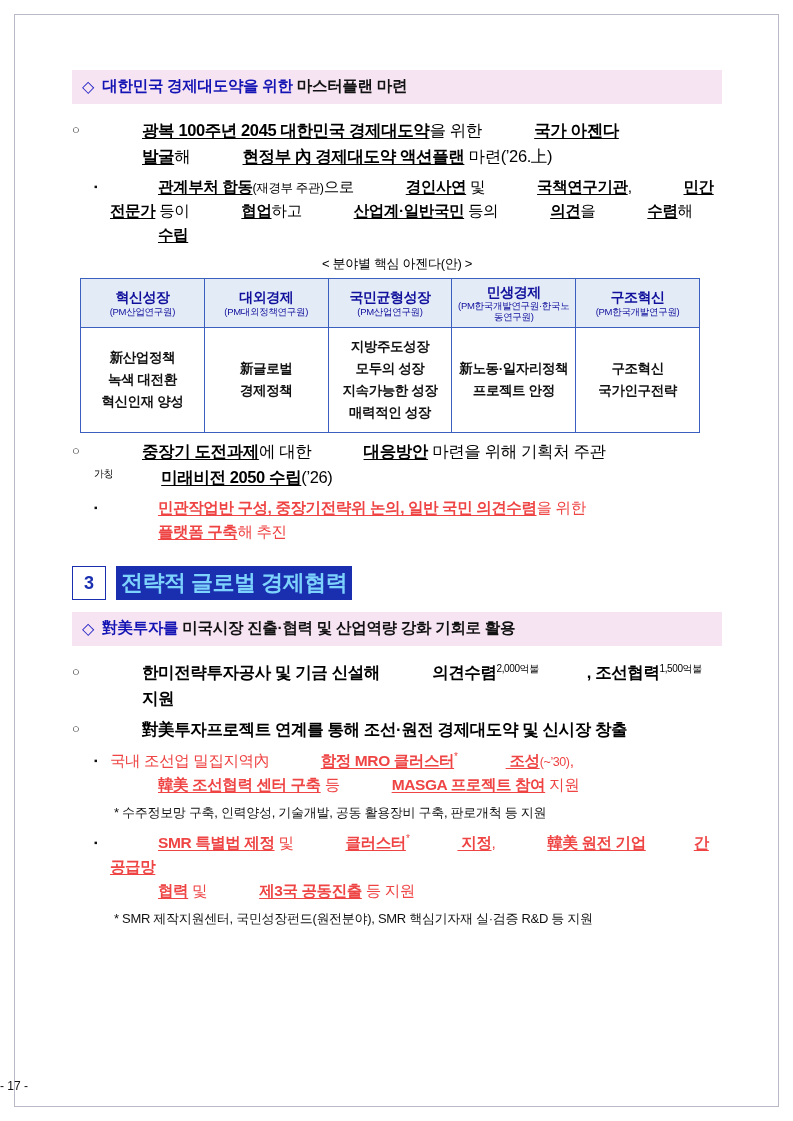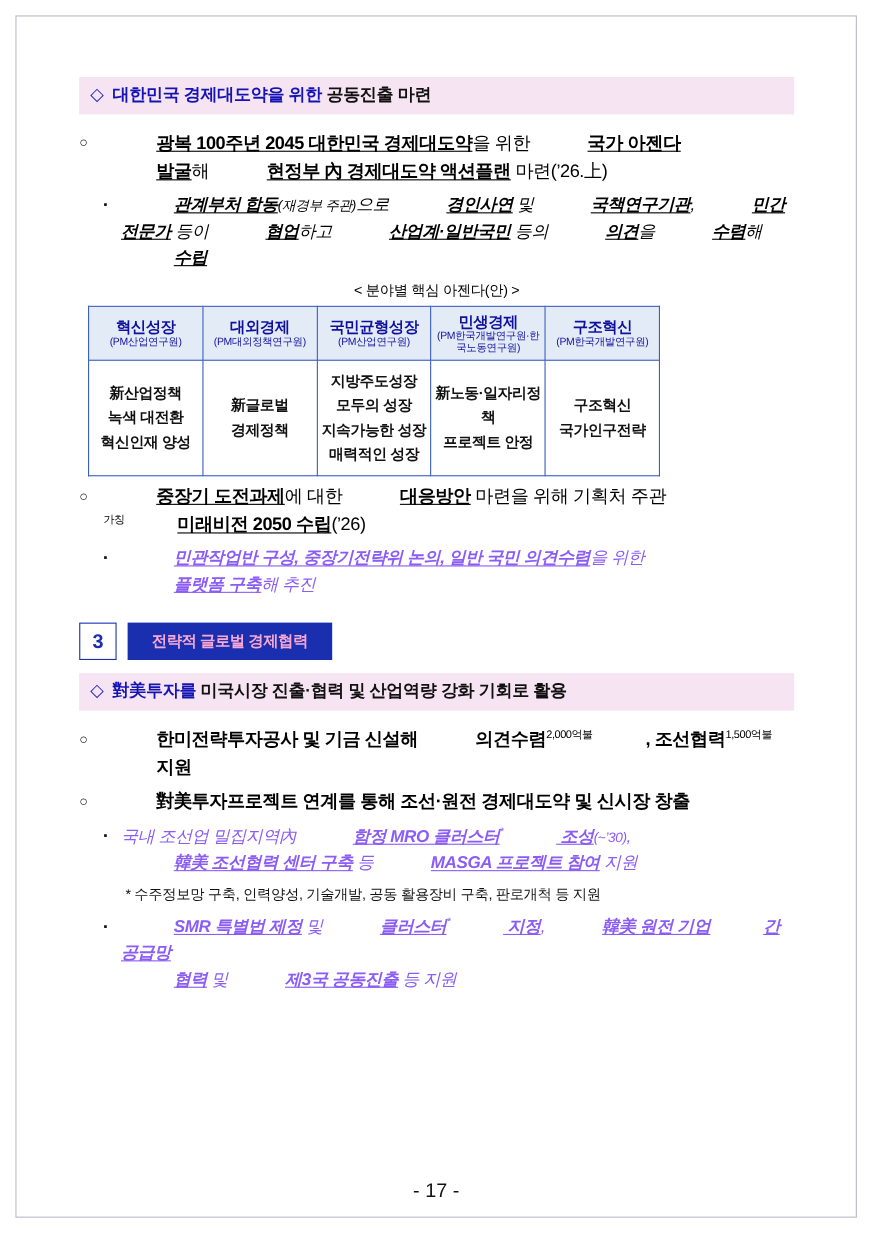--- a/index.html
+++ b/index.html
@@ -85,46 +85,46 @@
     line-height: 1.55;
     letter-spacing: -0.4px;
   }
   .lv2 > .mk {
     flex: 0 0 auto;
     width: 16px;
     font-size: 10px;
     padding-top: 4px;
     color: #111;
   }
-  .lv2 > .tx { flex: 1 1 auto; font-style: italic; }
+  .lv2 > .tx { flex: 1 1 auto; }
 
   .lv3 {
     padding-left: 42px;
     font-size: 13px;
     line-height: 1.5;
     margin: 2px 0 8px 0;
     color: #111;
     letter-spacing: -0.3px;
   }
 
   b, .b { font-weight: bold; margin-left: 48px; }
   .u { text-decoration: underline; text-underline-offset: 2px; }
-  .blue { color: #8b5cf6; }
+  .blue { color: #ef4444; }
   .sm2 { font-size: 12.5px; }
   .sup { font-size: 10px; vertical-align: super; }
 
   
   .tbl-cap {
     text-align: center;
     font-size: 13px;
     margin: 8px 0 5px 0;
     letter-spacing: -0.3px;
   }
   .agenda {
-    width: 520px;
+    width: 620px;
     margin: 0 0 6px 8px;
     border-collapse: collapse;
     table-layout: fixed;
   }
   .agenda td {
     border: 1px solid #3a5fbf;
     text-align: center;
     vertical-align: middle;
     padding: 4px 2px;
   }
@@ -177,50 +177,50 @@
     font-size: 18px;
     font-weight: bold;
     display: flex;
     align-items: center;
     justify-content: center;
     box-sizing: border-box;
   }
   .chapter .ttl {
     margin-left: 10px;
     background: #1a2fb0;
-    color: #f9a8d4;
-    font-size: 14px;
-    font-weight: bold;
-    padding: 0 22px;
+    color: #7dd3fc;
+    font-size: 22px;
+    font-weight: bold;
+    padding: 0 5px;
     display: flex;
     align-items: center;
     letter-spacing: -0.5px;
   }
 
   .footer {
     position: absolute;
     left: 0;
     right: 0;
     bottom: 28px;
-    text-align: center;
-    font-size: 18px;
+    text-align: left;
+    font-size: 12px;
     color: #111;
   }
 </style>
 </head>
 <body>
 
 <div class="page">
   <div class="page-border"></div>
 
   <div class="content">
 
     <div class="diamond-bar">
       <span class="dia">◇</span>
-      <span class="dtext"><span>대한민국 경제대도약을 위한 </span><span class="blk">공동진출 마련</span></span>
+      <span class="dtext"><span>대한민국 경제대도약을 위한 </span><span class="blk">마스터플랜 마련</span></span>
     </div>
 
     <div class="lv1">
       <span class="mk">○</span>
       <span class="tx">
         <b class="u">광복 100주년 2045 대한민국 경제대도약</b><span>을 위한 </span><b class="u">국가 아젠다</b><br>
         <b class="u">발굴</b><span>해 </span><b class="u">현정부 內 경제대도약 액션플랜</b><span> 마련(’26.上)</span>
       </span>
     </div>
 
@@ -333,17 +333,18 @@
     <div class="lv3">* 수주정보망 구축, 인력양성, 기술개발, 공동 활용장비 구축, 판로개척 등 지원</div>
 
     <div class="lv2">
       <span class="mk">▪</span>
       <span class="tx blue">
         <b class="u">SMR 특별법 제정</b><span> 및 </span><b class="u">클러스터</b><span class="sup">*</span><b class="u"> 지정</b><span>, </span><b class="u">韓美 원전 기업</b><b class="u">간 공급망</b><br>
         <b class="u">협력</b><span> 및 </span><b class="u">제3국 공동진출</b><span> 등 지원</span>
       </span>
     </div>
 
+    <div class="lv3">* SMR 제작지원센터, 국민성장펀드(원전분야), SMR 핵심기자재 실·검증 R&amp;D 등 지원</div>
 
   </div>
 
   <div class="footer">- 17 -</div>
 </div>
 
 </body></html>

